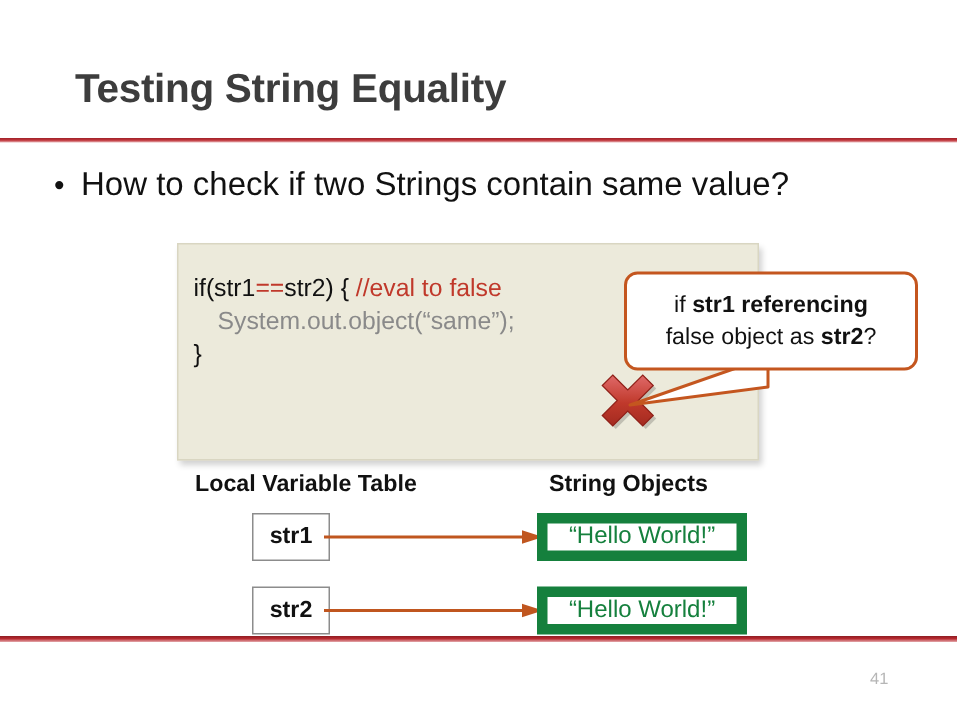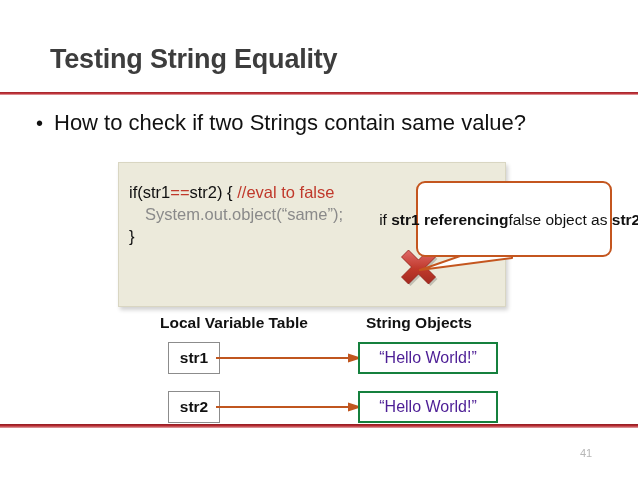--- a/index.html
+++ b/index.html
@@ -95,26 +95,27 @@
     width: 38px;
     height: 38px;
   }
 
   
   .callout {
     position: absolute;
     left: 416px;
     top: 181px;
     width: 196px;
-    height: 76px;
+    height: 66px;
     background: #ffffff;
     border: 2px solid #c4561f;
     border-radius: 9px;
     box-sizing: border-box;
     display: flex;
+    flex-direction: column;
     align-items: center;
     justify-content: center;
     font-size: 15.5px;
     line-height: 21px;
     color: #111;
     z-index: 6;
     white-space: nowrap;
   }
   .callout b { font-weight: bold; }
   .callout-tail {
@@ -128,21 +129,21 @@
   }
 
   
   .diagram-head {
     position: absolute;
     font-size: 15.5px;
     font-weight: bold;
     color: #111;
     white-space: nowrap;
   }
-  .head-lvt { left: 130px; top: 314px; margin-left: 30px; }
+  .head-lvt { left: 130px; top: 314px; }
   .head-so  { left: 366px; top: 314px; }
 
   .var-box {
     position: absolute;
     width: 52px;
     height: 32px;
     border: 1px solid #8c8c8c;
     background: #ffffff;
     box-sizing: border-box;
     display: flex;
@@ -152,28 +153,28 @@
     font-weight: bold;
     color: #111;
   }
   .var-str1 { left: 168px; top: 342px; }
   .var-str2 { left: 168px; top: 391px; }
 
   .obj-box {
     position: absolute;
     width: 140px;
     height: 32px;
-    border: 2px solid #15803d;
+    border: 7px solid #15803d;
     background: #ffffff;
     box-sizing: border-box;
     display: flex;
     align-items: center;
     justify-content: center;
     font-size: 16px;
-    color: #4c1d95;
+    color: #15803d;
   }
   .obj-1 { left: 358px; top: 342px; }
   .obj-2 { left: 358px; top: 391px; }
 
   .arrow-svg {
     position: absolute;
     left: 216px;
     width: 146px;
     height: 14px;
   }

